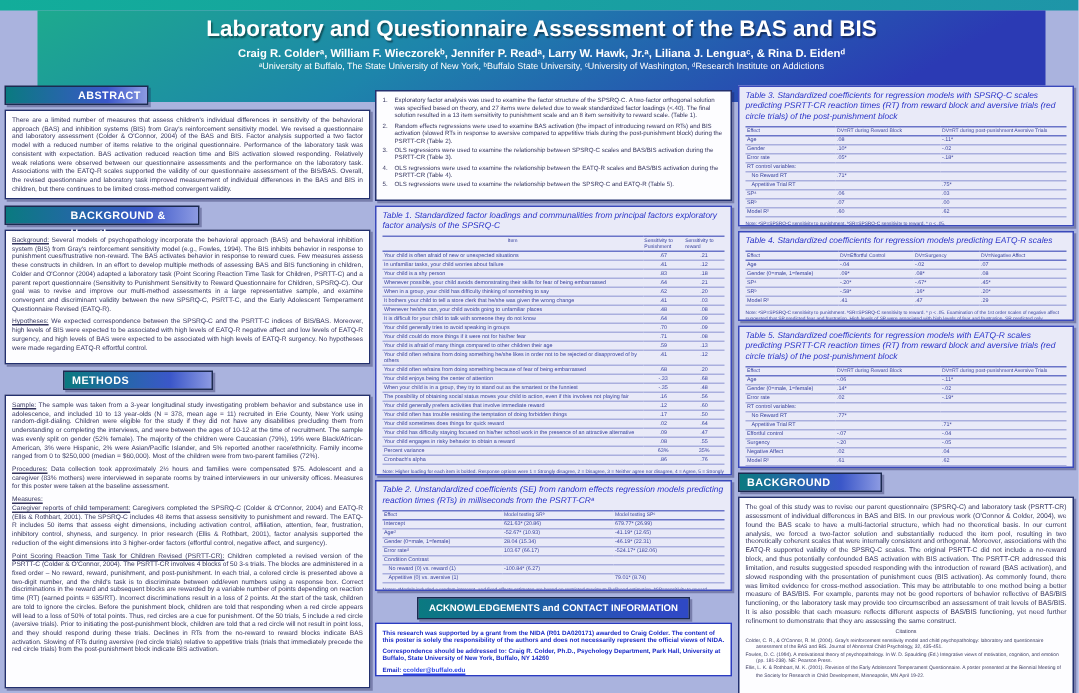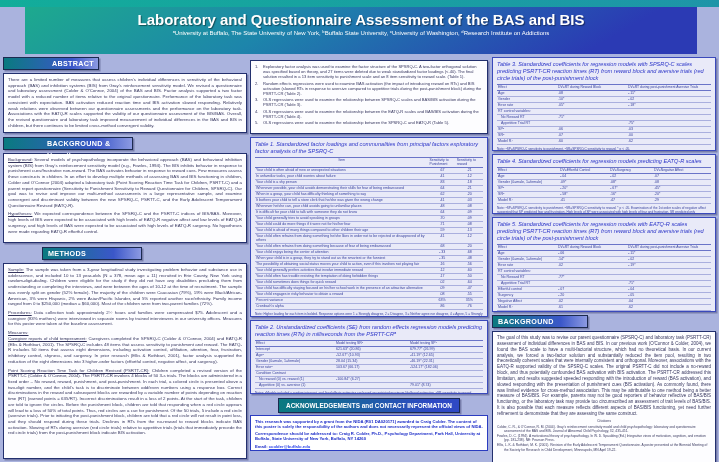--- a/index.html
+++ b/index.html
@@ -1,20 +1,20 @@
 <!DOCTYPE html>
 <html><head>
 <meta charset="utf-8">
 <style>
   html,body{margin:0;padding:0;}
   .poster{position:relative;width:719px;height:462px;background:#aab3de;overflow:hidden;
     font-family:"Liberation Sans","DejaVu Sans",sans-serif;}
   .top-strip{position:absolute;left:0;top:0;width:719px;height:7px;
     background:linear-gradient(90deg,#12ad9a,#1e95a8);}
-  .banner{position:absolute;left:25px;top:7px;width:672px;height:47px;text-align:center;color:#fff;
+  .banner{position:absolute;left:25px;top:7px;width:672px;height:61px;text-align:center;color:#fff;
     background:linear-gradient(150deg,#1daa8e 0%,#1d85ab 38%,#2b3ab4 85%);}
   .banner .ptitle{font-size:15px;font-weight:bold;padding-top:4px;text-shadow:1px 1px 1px rgba(0,0,0,.45);}
   .banner .authors{font-size:7.5px;font-weight:bold;margin-top:3px;}
   .banner .affils{font-size:6px;margin-top:2px;}
   .col{position:absolute;top:57px;}
   #col-left{left:3px;width:244px;}
   #col-mid{left:250px;width:238px;}
   #col-right{left:492px;width:224px;}
   .hdr{height:13px;line-height:12px;color:#fff;font-weight:bold;font-size:7.2px;padding-left:5px;
     letter-spacing:.3px;background:linear-gradient(90deg,#0a7a80 0%,#3b57c9 72%,#8c9ae2 100%);
@@ -50,20 +50,21 @@
     text-align:left;}
 </style>
 </head>
 <body>
 
 <div class="poster">
   <div class="top-strip"></div>
 
   <div class="banner">
     <div class="ptitle">Laboratory and Questionnaire Assessment of the BAS and BIS</div>
+    <div class="authors">Craig R. Colderᵃ, William F. Wieczorekᵇ, Jennifer P. Readᵃ, Larry W. Hawk, Jr.ᵃ, Liliana J. Lenguaᶜ, &amp; Rina D. Eidenᵈ</div>
     <div class="affils">ᵃUniversity at Buffalo, The State University of New York, ᵇBuffalo State University, ᶜUniversity of Washington, ᵈResearch Institute on Addictions</div>
   </div>
 
   <div class="col" id="col-left">
     <div class="hdr" style="width:96px;padding-left:48px;">ABSTRACT</div>
     <div class="box" style="height:60px;">
       <div>There are a limited number of measures that assess children's individual differences in sensitivity of the behavioral approach (BAS) and inhibition systems (BIS) from Gray's reinforcement sensitivity model.  We revised a questionnaire and laboratory assessment (Colder &amp; O'Connor, 2004) of the BAS and BIS.  Factor analysis supported a two factor model with a reduced number of items relative to the original questionnaire.  Performance of the laboratory task was consistent with expectation.  BAS activation reduced reaction time and BIS activation slowed responding.  Relatively weak relations were observed between our questionnaire assessments and the performance on the laboratory task.  Associations with the EATQ-R scales supported the validity of our questionnaire assessment of the BIS/BAS.  Overall, the revised questionnaire and laboratory task improved measurement of individual differences in the BAS and BIS in children, but there continues to be limited cross-method convergent validity.</div>
     </div>
 
     <div class="hdr" style="width:130px;margin-top:4px;padding-left:43px;">BACKGROUND &amp; Hypotheses</div>

